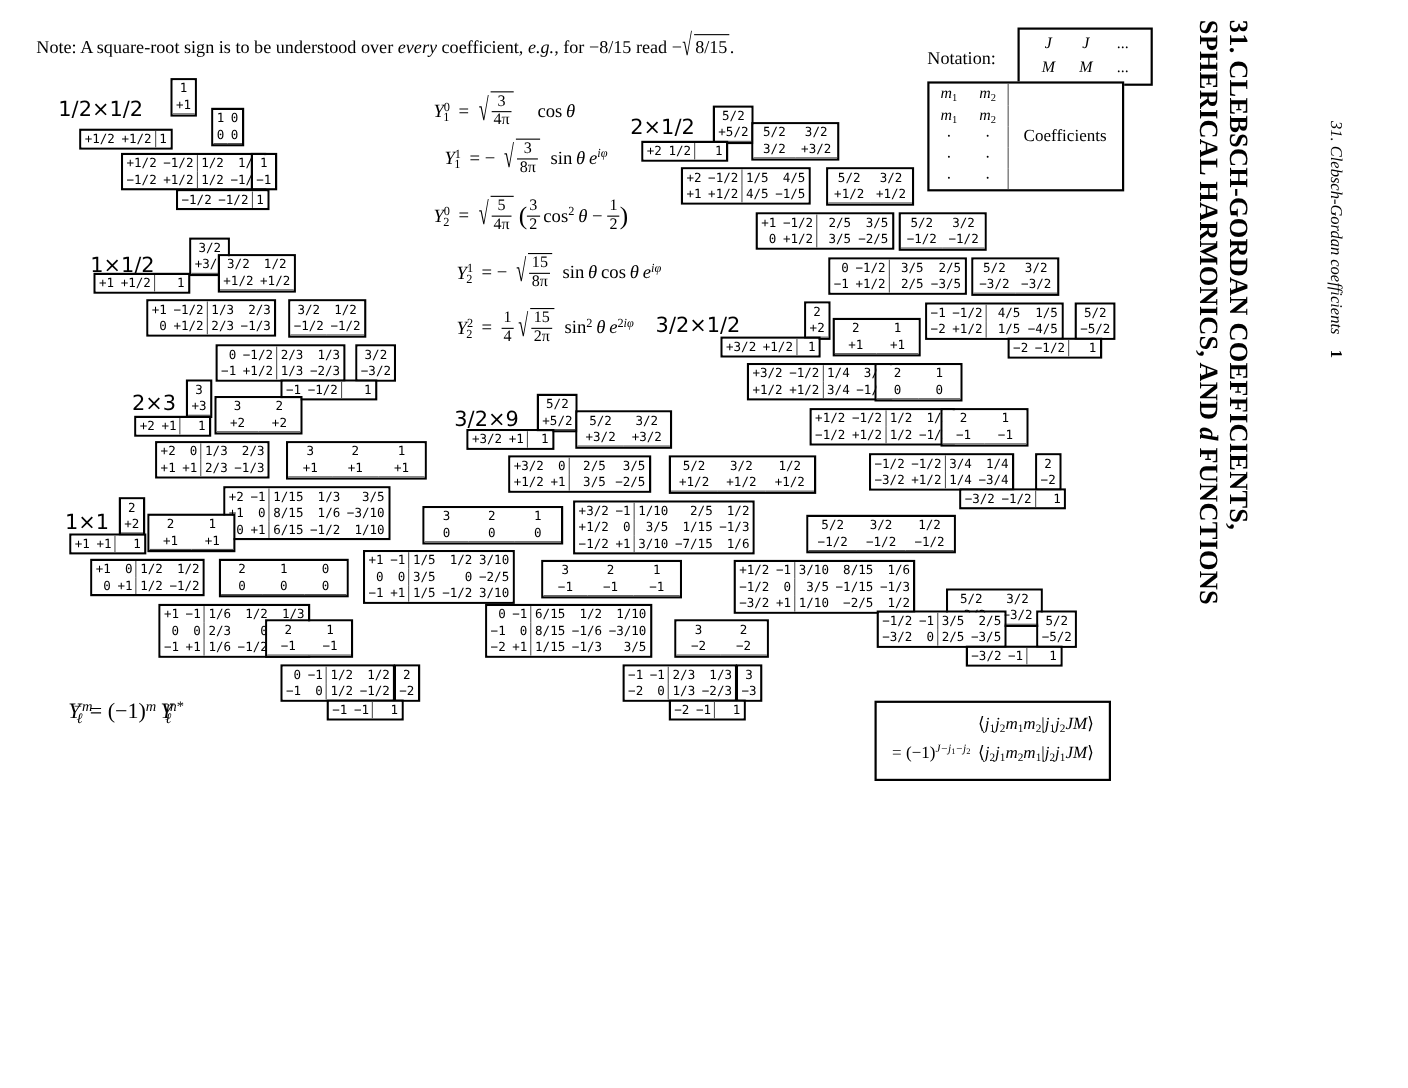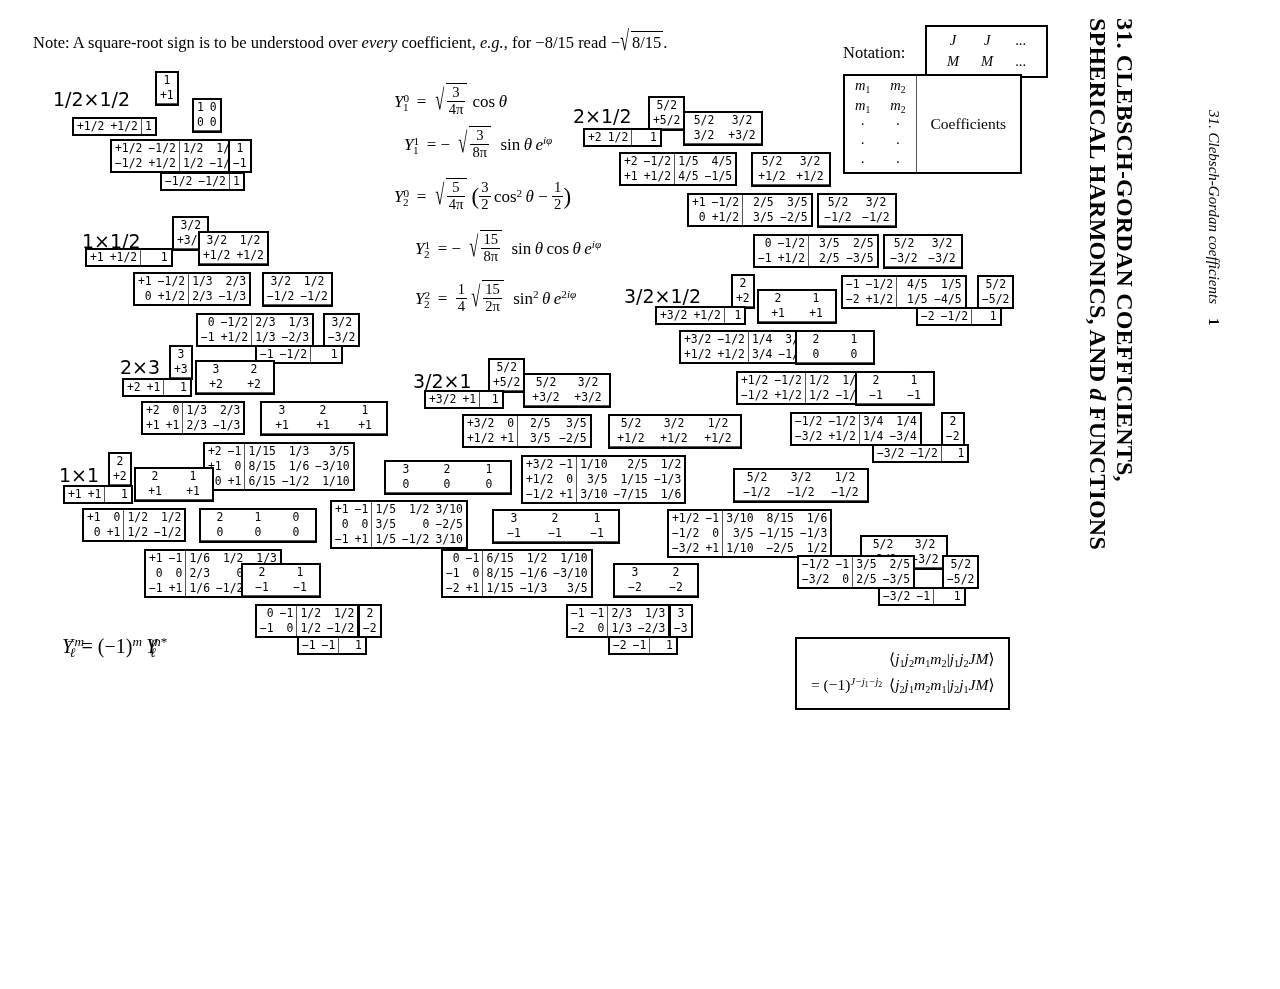--- a/index.html
+++ b/index.html
@@ -137,21 +137,21 @@
           <td>·</td>
         </tr>
   </tbody>
     </table>
 </div>
 
 <div class="sh abs" style="left:394px; top:83px;">
   <span class="it">Y</span><span class="supn">0</span><span class="sub" style="font-style:normal;margin-left:-0.55em">1</span>
   <span style="margin:0 4px">=</span>
   <span class="sqrt"><span class="rad"><span class="frac"><span class="n">3</span><span class="d">4π</span></span></span></span>
-  <span style="margin-left:1px">cos <span class="it">θ</span></span>
+  <span style="margin-left:17px">cos <span class="it">θ</span></span>
 </div>
 
 <div class="sh abs" style="left:404px; top:126px;">
   <span class="it">Y</span><span class="supn">1</span><span class="sub" style="font-style:normal;margin-left:-0.55em">1</span>
   <span style="margin:0 4px">= −</span>
   <span class="sqrt"><span class="rad"><span class="frac"><span class="n">3</span><span class="d">8π</span></span></span></span>
   <span style="margin-left:5px">sin <span class="it">θ</span> <span class="it">e</span><span class="sup"><span class="it">iφ</span></span></span>
 </div>
 
 <div class="sh abs" style="left:394px; top:178px;">
@@ -956,21 +956,21 @@
       <tbody>
         <tr>
     <td>−2</td>
     <td>−1/2</td>
     <td class="sepL" style="min-width:28px">1</td>
   </tr>
       </tbody>
     </table>
 </div>
 
-<div class="ttl" style="left:624px; top:285px;">3/2×1/2</div>
+<div class="ttl" style="left:596px; top:285px;">3/2×1/2</div>
 <div class="blk" style="left:731px; top:274px;">
   <table>
       <tbody>
         <tr class="hdr">
           <td>2</td>
         </tr>
   <tr class="hdr hsep">
           <td>+2</td>
         </tr>
       </tbody>
@@ -1100,21 +1100,21 @@
       <tbody>
         <tr>
     <td>−3/2</td>
     <td>−1/2</td>
     <td class="sepL" style="min-width:26px">1</td>
   </tr>
       </tbody>
     </table>
 </div>
 
-<div class="ttl" style="left:413px; top:370px;">3/2×1</div>
+<div class="ttl" style="left:413px; top:370px;">3/2×9</div>
 <div class="blk" style="left:488px; top:358px;">
   <table>
       <tbody>
         <tr class="hdr">
           <td>5/2</td>
         </tr>
   <tr class="hdr hsep">
           <td>+5/2</td>
         </tr>
       </tbody>

